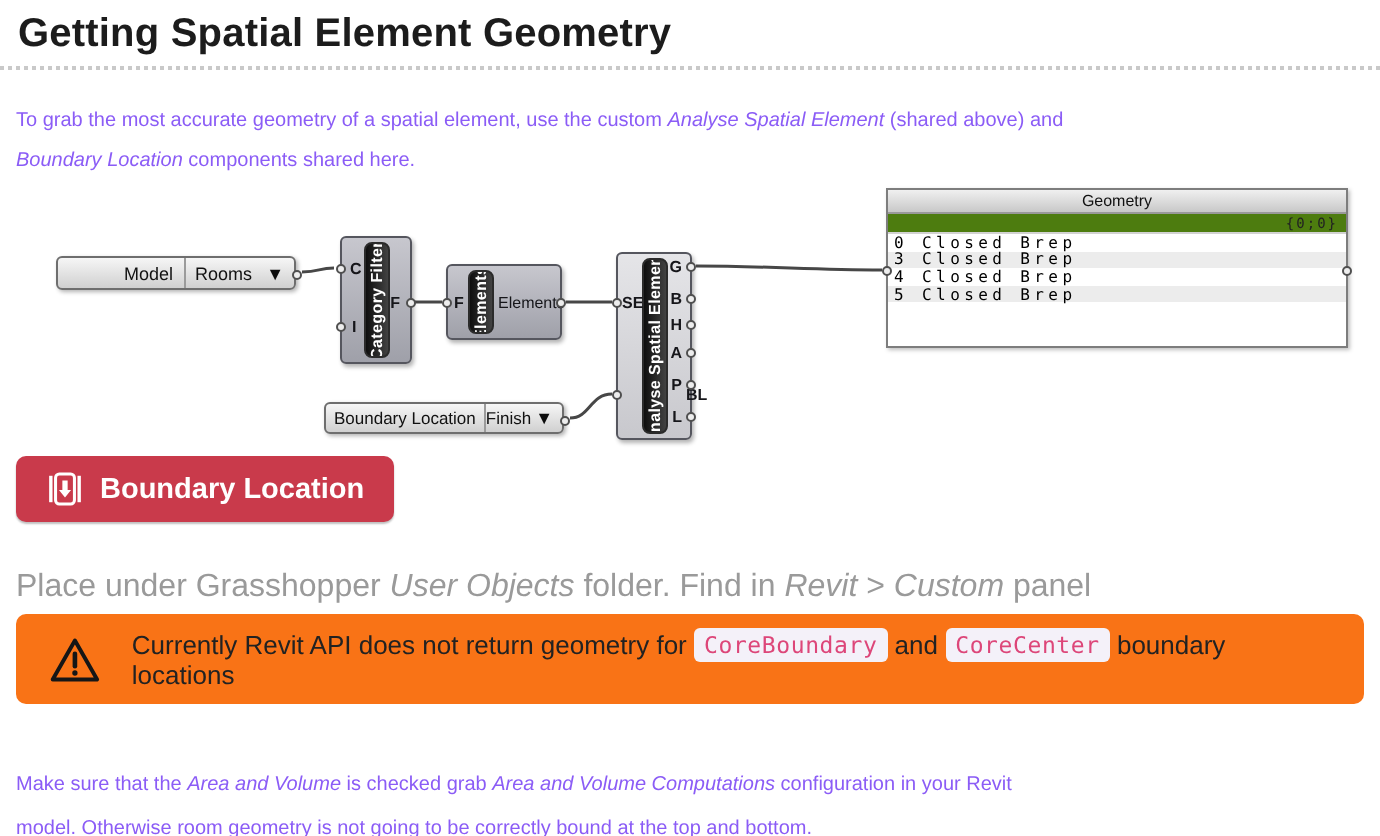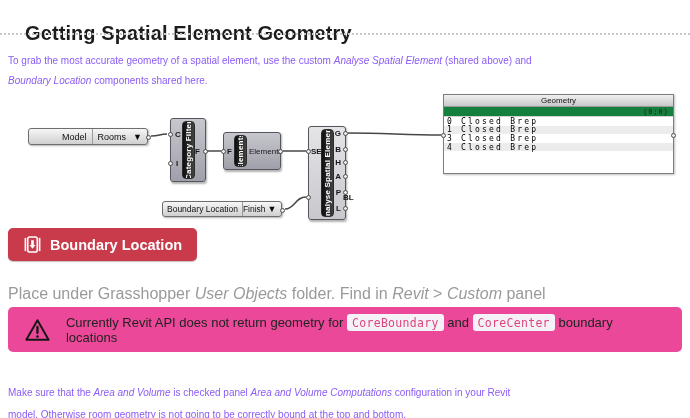--- a/index.html
+++ b/index.html
@@ -2,21 +2,21 @@
 <html><head>
 <meta charset="utf-8">
 <style>
   html,body{margin:0;padding:0;}
   body{
     position:relative;width:690px;height:418px;background:#fff;overflow:hidden;
     font-family:"Liberation Sans",sans-serif;color:#222;
   }
   .abs{position:absolute;}
   
-  .page-title{left:8px;top:5px;margin:17px;font-size:20px;font-weight:600;color:#1c1c1c;letter-spacing:.1px;}
+  .page-title{left:8px;top:5px;margin:1px;font-size:20px;font-weight:600;color:#1c1c1c;letter-spacing:.1px;}
   .heading-divider{left:0;top:33px;width:690px;height:0;border-top:2px dotted #c9c9c9;}
   
   .para{font-size:10px;line-height:20px;color:#8b5cf6;}
   .intro{left:8px;top:41px;width:676px;}
   .footer-para{left:8px;top:372px;width:678px;line-height:22px;}
   em{font-style:italic;}
   
   .gh-canvas{left:0;top:88px;width:690px;height:137px;}
   .wires{position:absolute;left:0;top:0;}
   .nub{position:absolute;width:5px;height:5px;box-sizing:border-box;background:#ededed;border:1px solid #4f4f4f;border-radius:50%;}
@@ -35,34 +35,34 @@
            background:linear-gradient(90deg,#424242,#0e0e0e);border:1px solid #2b2b2b;border-radius:4px;
            color:#fff;font-size:8px;font-weight:700;letter-spacing:.2px;
            writing-mode:vertical-rl;transform:rotate(180deg);
            display:flex;align-items:center;justify-content:center;white-space:nowrap;overflow:hidden;}
   .pin{position:absolute;font-size:8px;font-weight:700;color:#16161a;line-height:8px;white-space:nowrap;}
   
   .gh-panel{position:absolute;left:443px;top:6px;width:231px;height:80px;box-sizing:border-box;
             background:#fff;border:1px solid #7d7d7d;box-shadow:1px 1px 2px rgba(0,0,0,.25);}
   .panel-header{height:11px;background:linear-gradient(180deg,#f0f0f0,#c8c8c8);border-bottom:1px solid #999;
             display:flex;align-items:center;justify-content:center;font-size:8px;color:#111;}
-  .panel-path{height:9px;background:#15803d;border-bottom:1px solid #d2d2d2;
+  .panel-path{height:9px;background:#4d7c0f;border-bottom:1px solid #d2d2d2;
             font-family:"DejaVu Sans Mono",monospace;font-size:7px;letter-spacing:1px;
             display:flex;align-items:center;justify-content:flex-end;padding-right:4px;color:#222;}
   .panel-row{height:8.6px;display:flex;align-items:center;padding-left:3px;
             font-family:"DejaVu Sans Mono",monospace;font-size:8px;letter-spacing:2.2px;color:#000;white-space:pre;}
   .panel-row:nth-child(even){background:#ececec;}
   
   .dl-btn{left:8px;top:228px;height:33px;display:inline-flex;align-items:center;gap:8px;padding:0 15px;
           background:#c93a4b;border-radius:5px;box-shadow:0 1px 1px rgba(0,0,0,.25);
           color:#fff;font-size:14.5px;font-weight:700;cursor:pointer;}
   
   .caption{left:8px;top:269px;font-size:16px;color:#9a9a9a;}
   
-  .warning-box{left:8px;top:307px;width:674px;height:45px;box-sizing:border-box;background:#ec4899;
+  .warning-box{left:8px;top:307px;width:674px;height:45px;box-sizing:border-box;background:#f97316;
           border-radius:5px;display:flex;align-items:center;gap:15px;padding:0 16px;}
   .warning-text{font-size:13px;color:#222;}
   .code-chip{font-family:"DejaVu Sans Mono",monospace;font-size:11.5px;background:#f4f1f9;color:#dd4679;
           padding:1.5px 5px;border-radius:3px;letter-spacing:.3px;}
 </style>
 </head>
 <body>
 
 <h1 class="abs page-title">Getting Spatial Element Geometry</h1>
 <div class="abs heading-divider"></div>
@@ -128,23 +128,23 @@
     <span class="val">Finish</span>
     <span class="arr">▼</span>
     <span class="nub" style="right:-4px;top:5.5px;"></span>
   </div>
 
   <div class="gh-panel">
     <div class="panel-header">Geometry</div>
     <div class="panel-path">{0;0}</div>
     <div class="panel-rows">
       <div class="panel-row">0 Closed Brep</div>
-      <div class="panel-row">1 Closed Brep</div>
       <div class="panel-row">3 Closed Brep</div>
       <div class="panel-row">4 Closed Brep</div>
+      <div class="panel-row">5 Closed Brep</div>
     </div>
     <span class="nub" style="left:-3px;top:38px;"></span>
     <span class="nub" style="right:-3px;top:38px;"></span>
   </div>
 </div>
 
 <div class="abs dl-btn">
   <svg width="19" height="17" viewBox="0 0 20 18">
     <path d="M2.5 2 V16" stroke="#fff" stroke-width="1.8"></path>
     <path d="M17.5 2 V16" stroke="#fff" stroke-width="1.8"></path>
@@ -158,13 +158,13 @@
 
 <div class="abs warning-box">
   <svg width="27" height="24" viewBox="0 0 30 27">
     <path d="M15 2.5 L27.5 24.5 H2.5 Z" fill="none" stroke="#161616" stroke-width="2.2" stroke-linejoin="round"></path>
     <path d="M15 10 V17" stroke="#161616" stroke-width="2.6" stroke-linecap="round"></path>
     <circle cx="15" cy="20.8" r="1.5" fill="#161616"></circle>
   </svg>
   <span class="warning-text"><span>Currently Revit API does not return geometry for </span><span class="code-chip">CoreBoundary</span><span> and </span><span class="code-chip">CoreCenter</span><span> boundary locations</span></span>
 </div>
 
-<p class="abs para footer-para"><span>Make sure that the </span><em>Area and Volume</em><span> is checked panel </span><em>Area and Volume Computations</em><span> configuration in your Revit</span><br><span>model. Otherwise room geometry is not going to be correctly bound at the top and bottom.</span></p>
+<p class="abs para footer-para"><span>Make sure that the </span><em>Area and Volume</em><span> is checked grab </span><em>Area and Volume Computations</em><span> configuration in your Revit</span><br><span>model. Otherwise room geometry is not going to be correctly bound at the top and bottom.</span></p>
 
 </body></html>

